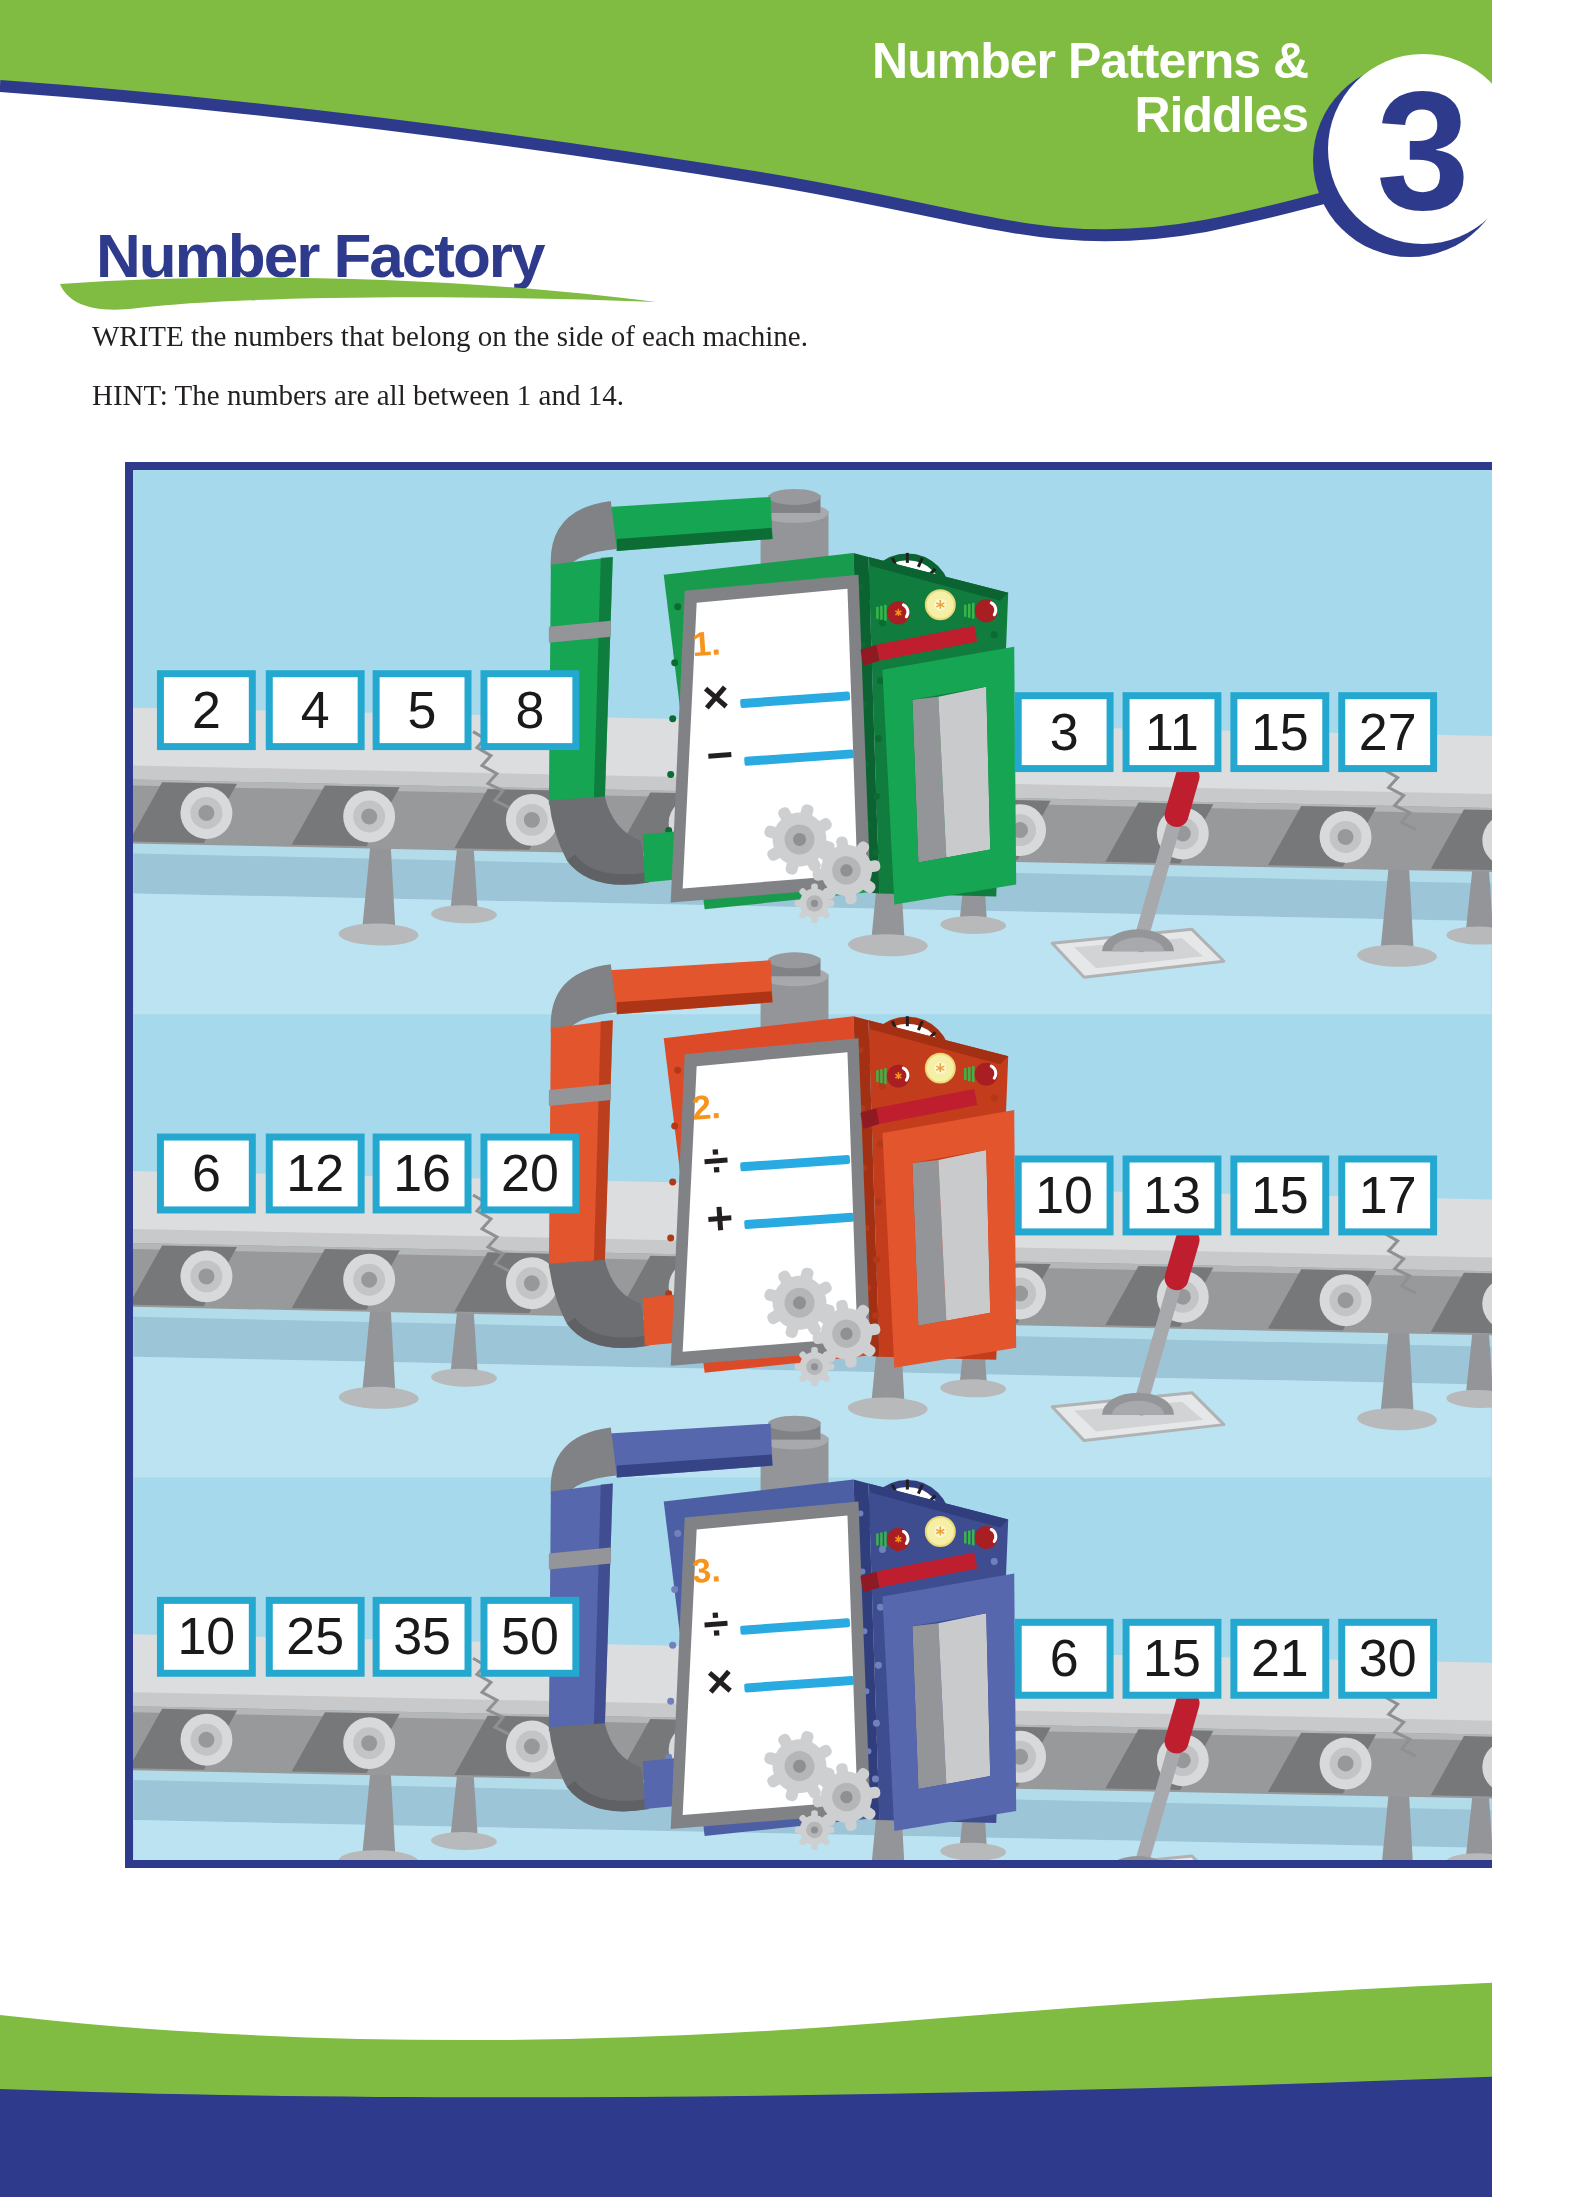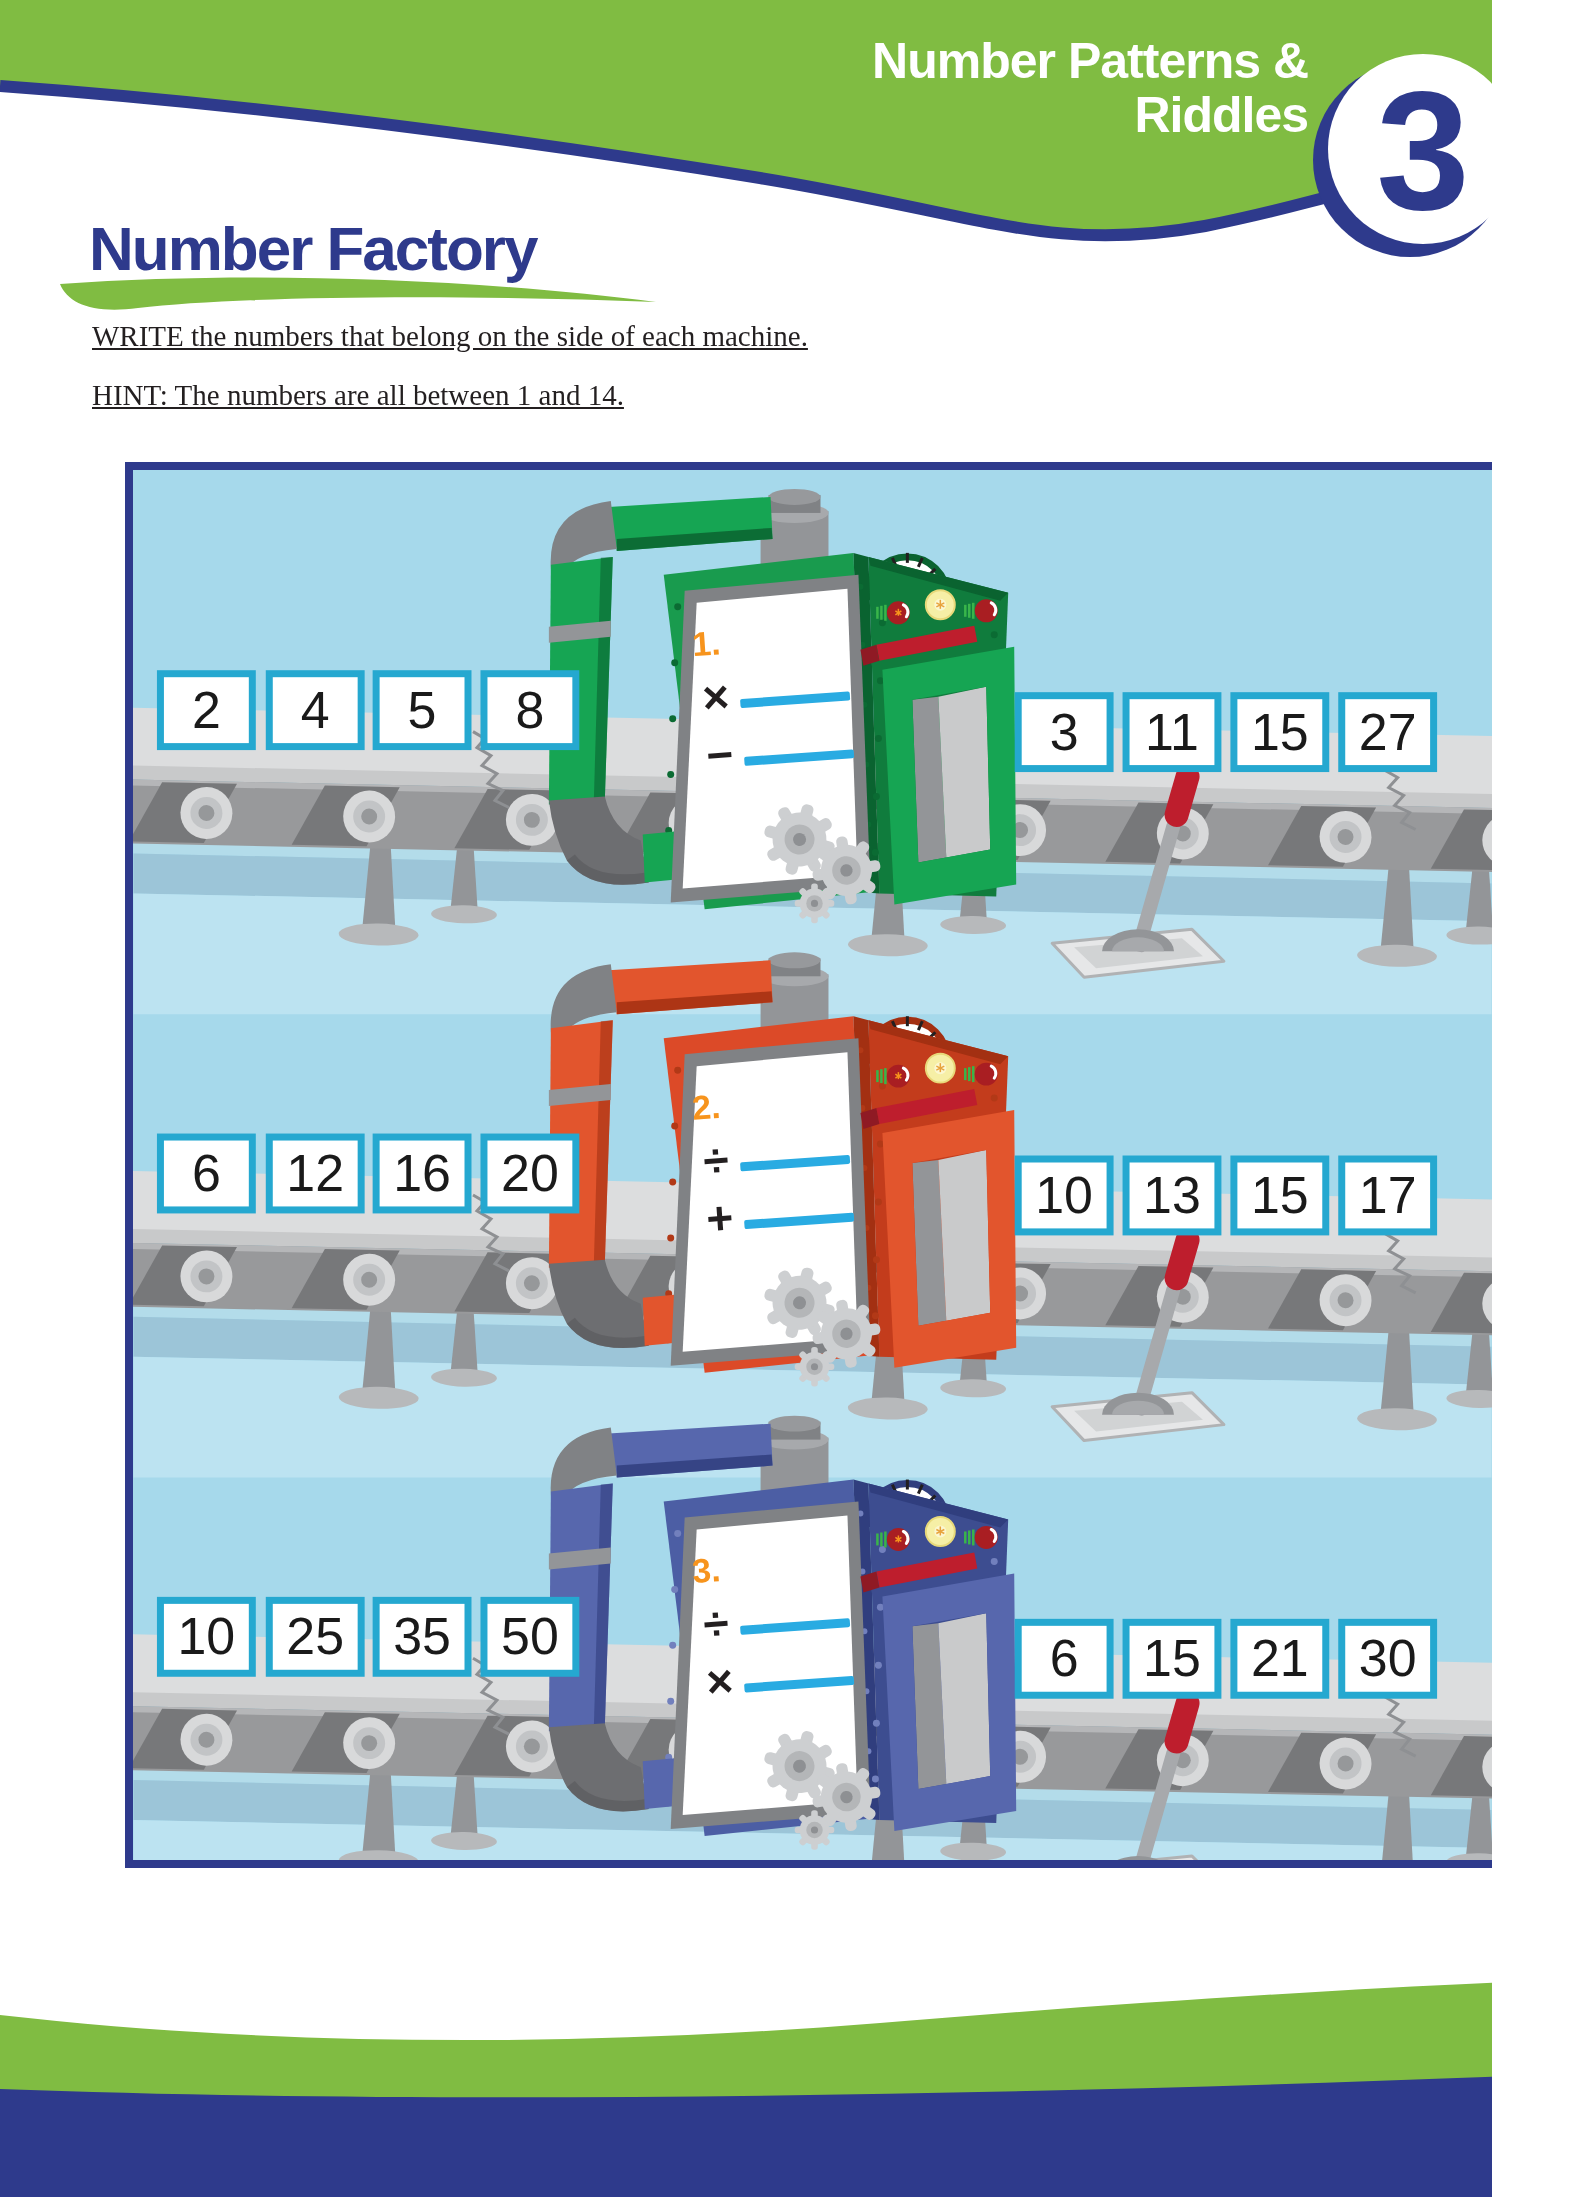--- a/index.html
+++ b/index.html
@@ -4,25 +4,25 @@
 <style>
   html,body{margin:0;padding:0;background:#ffffff;}
   .page{position:relative;width:1492px;height:2197px;background:#ffffff;overflow:hidden;
         font-family:"Liberation Sans",sans-serif;}
   svg{display:block;}
   
   .hdr-svg{position:absolute;top:0;left:0;}
   .hdr-text{font:700 50px "Liberation Sans",sans-serif;fill:#ffffff;letter-spacing:-1px;}
   .hdr-num{font:700 168px "Liberation Sans",sans-serif;fill:#2E3A8C;}
   
-  .title{position:absolute;left:88px;top:212px;margin:1px;
+  .title{position:absolute;left:88px;top:212px;margin:8px;
          font:700 62px "Liberation Sans",sans-serif;color:#2E3A8C;letter-spacing:-2px;}
   .swoosh-svg{position:absolute;left:58px;top:270px;}
   .instructions{position:absolute;left:92px;top:320px;width:1100px;
-                font:400 29px "Liberation Serif",serif;color:#231F20;text-decoration:underline;}
+                font:400 29px "Liberation Serif",serif;color:#231F20;}
   .instructions p{margin:0 0 26px 0;}
   
   .board{position:absolute;left:125px;top:462px;width:1359px;height:1390px;
          border:8px solid #2E3A8C;background:#A6D9EB;}
   
   .p-label{font:700 34px "Liberation Sans",sans-serif;fill:#F7941D;}
   .p-op{font:700 46px "Liberation Sans",sans-serif;fill:#231F20;}
   .p-blank{fill:#29ABE2;}
   
   .nbox rect{fill:#ffffff;stroke:#25A8D0;stroke-width:7;}

